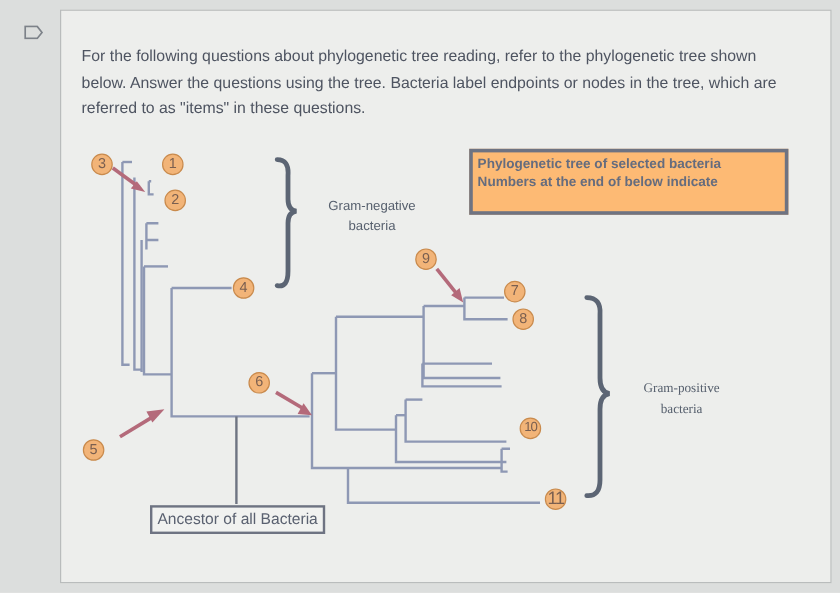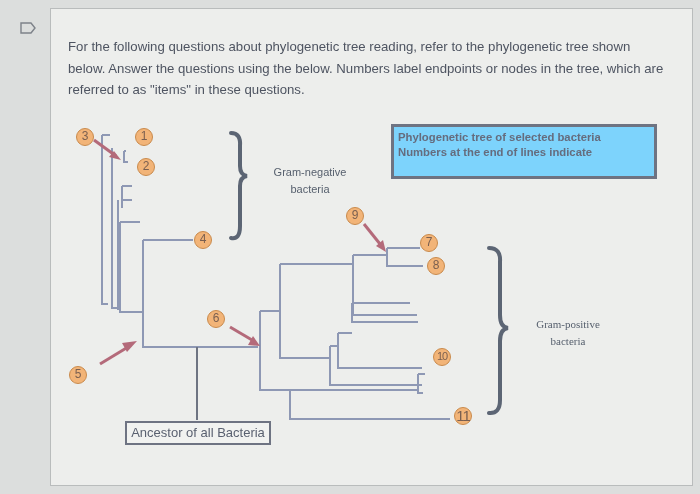--- a/index.html
+++ b/index.html
@@ -21,21 +21,21 @@
   .prompt {
     position: absolute; left: 68px; top: 36px; width: 600px;
     font-size: 13.2px; line-height: 21.5px; color: #4e5461;
   }
   .tree { position: absolute; left: 0; top: 0; }
   .lbl {
     position: absolute; color: #57606e; font-size: 11px; text-align: center; line-height: 17px;
   }
   .legend-box {
     position: absolute; left: 391px; top: 124px; width: 266px; height: 55px;
-    border: 3px solid #6e7382; box-sizing: border-box; background: #7dd3fc;
+    border: 3px solid #6e7382; box-sizing: border-box; background: #fdba74;
     padding: 3px 4px; font-weight: bold; font-size: 11.3px; line-height: 15px; color: #656c7e;
   }
   .ancestor {
     position: absolute; left: 125px; top: 421px; width: 146px; height: 24px;
     border: 2px solid #6e7382; box-sizing: border-box; background: #f1f2f0;
     font-size: 13px; color: #5a6170; text-align: center; line-height: 20px;
   }
   .badge {
     position: absolute; width: 18px; height: 18px; border-radius: 50%;
     background: #f2b478; border: 1.5px solid #c98a4c; box-sizing: border-box;
@@ -46,21 +46,21 @@
 <body>
 
 <div class="flag">
   <svg width="16" height="12" viewBox="0 0 16 12">
     <path d="M1 1 H11 L15 6 L11 11 H1 Z" fill="none" stroke="#7d8289" stroke-width="1.4"></path>
   </svg>
 </div>
 
 <div class="card"></div>
 
-<div class="prompt">For the following questions about phylogenetic tree reading, refer to the phylogenetic tree shown below.  Answer the questions using the below.  Numbers label endpoints or nodes in the tree, which are referred to as "items" in these questions.</div>
+<div class="prompt">For the following questions about phylogenetic tree reading, refer to the phylogenetic tree shown below.  Answer the questions using the tree.  Bacteria label endpoints or nodes in the tree, which are referred to as "items" in these questions.</div>
 
 <svg class="tree" width="700" height="494">
   <g fill="none" stroke="#8e98b4" stroke-width="2">
 
     <path d="M102 135 V304 H108"></path>
     <path d="M102 135 H110"></path>
     <path d="M112 148 V308 H118"></path>
     <path d="M124 151 H126 M124 151 V162 H128"></path>
     <path d="M118 200 V310"></path>
     <path d="M122 186 H132 M122 186 V200 H132 M122 200 V208"></path>
@@ -110,21 +110,21 @@
   <div>bacteria</div>
 </div>
 
 <div class="lbl" style="left:508px; top:316px; width:120px;font-family:Liberation Serif, serif;">
   <div>Gram-positive</div>
   <div>bacteria</div>
 </div>
 
 <div class="legend-box">
   <div>Phylogenetic tree of selected bacteria</div>
-  <div>Numbers at the end of lines indicate</div>
+  <div>Numbers at the end of below indicate</div>
 </div>
 
 <div class="ancestor">Ancestor of all Bacteria</div>
 
 <div class="badge" style="left:135px; top:128px;">1</div>
 <div class="badge" style="left:137px; top:158px;">2</div>
 <div class="badge" style="left:76px; top:128px;">3</div>
 <div class="badge" style="left:194px; top:231px;">4</div>
 <div class="badge" style="left:69px; top:366px;">5</div>
 <div class="badge" style="left:207px; top:310px;">6</div>

